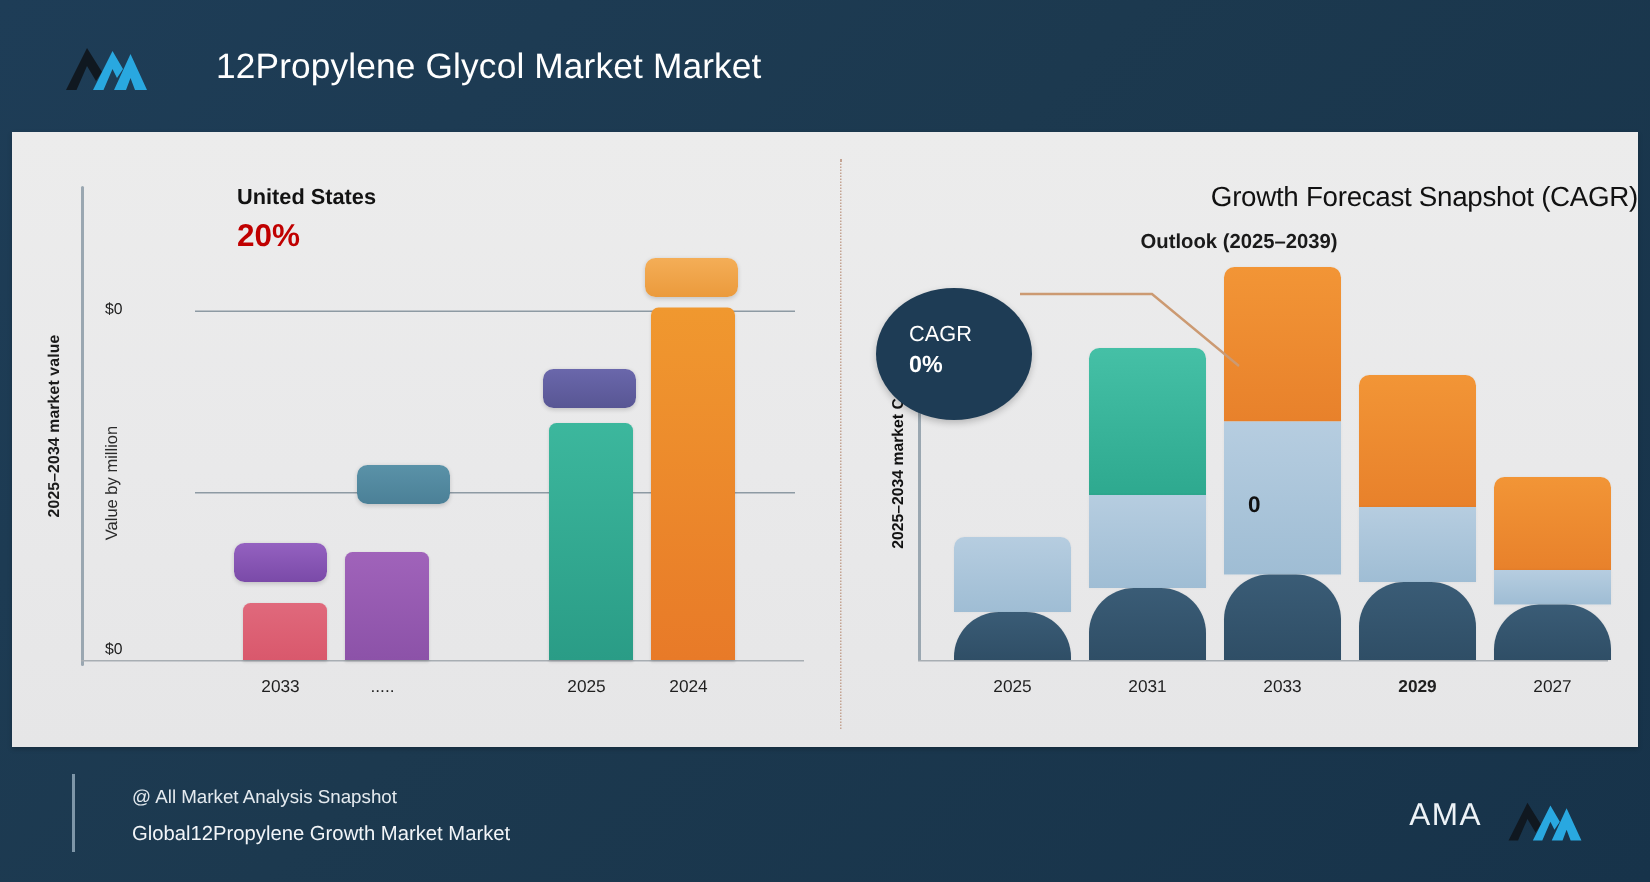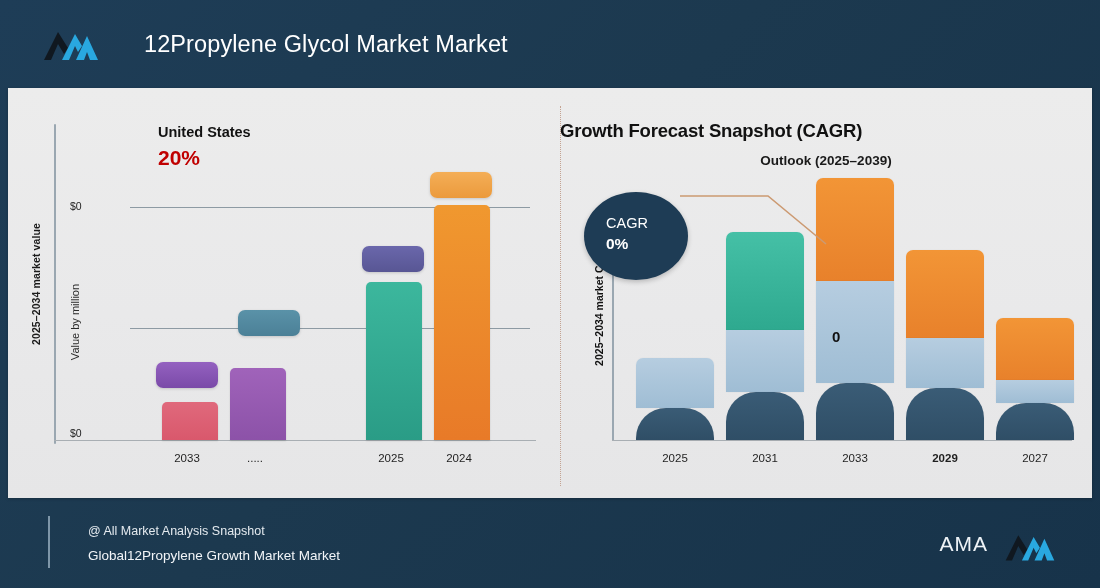--- a/index.html
+++ b/index.html
@@ -150,23 +150,23 @@
     text-align: center;
     font-size: 11.5px;
     color: #1f1f1f;
   }
 
   
   #right-title {
     position: absolute;
     left: 0; top: 32px;
     width: 532px;
-    text-align: left;
+    text-align: right;
     font-size: 18.5px;
-    font-weight: bold;
+    font-weight: normal;
     color: #111;
     letter-spacing: -0.2px;
   }
   #right-subtitle {
     position: absolute;
     left: 0; top: 65px;
     width: 532px;
     text-align: center;
     font-size: 13.5px;
     font-weight: bold;

